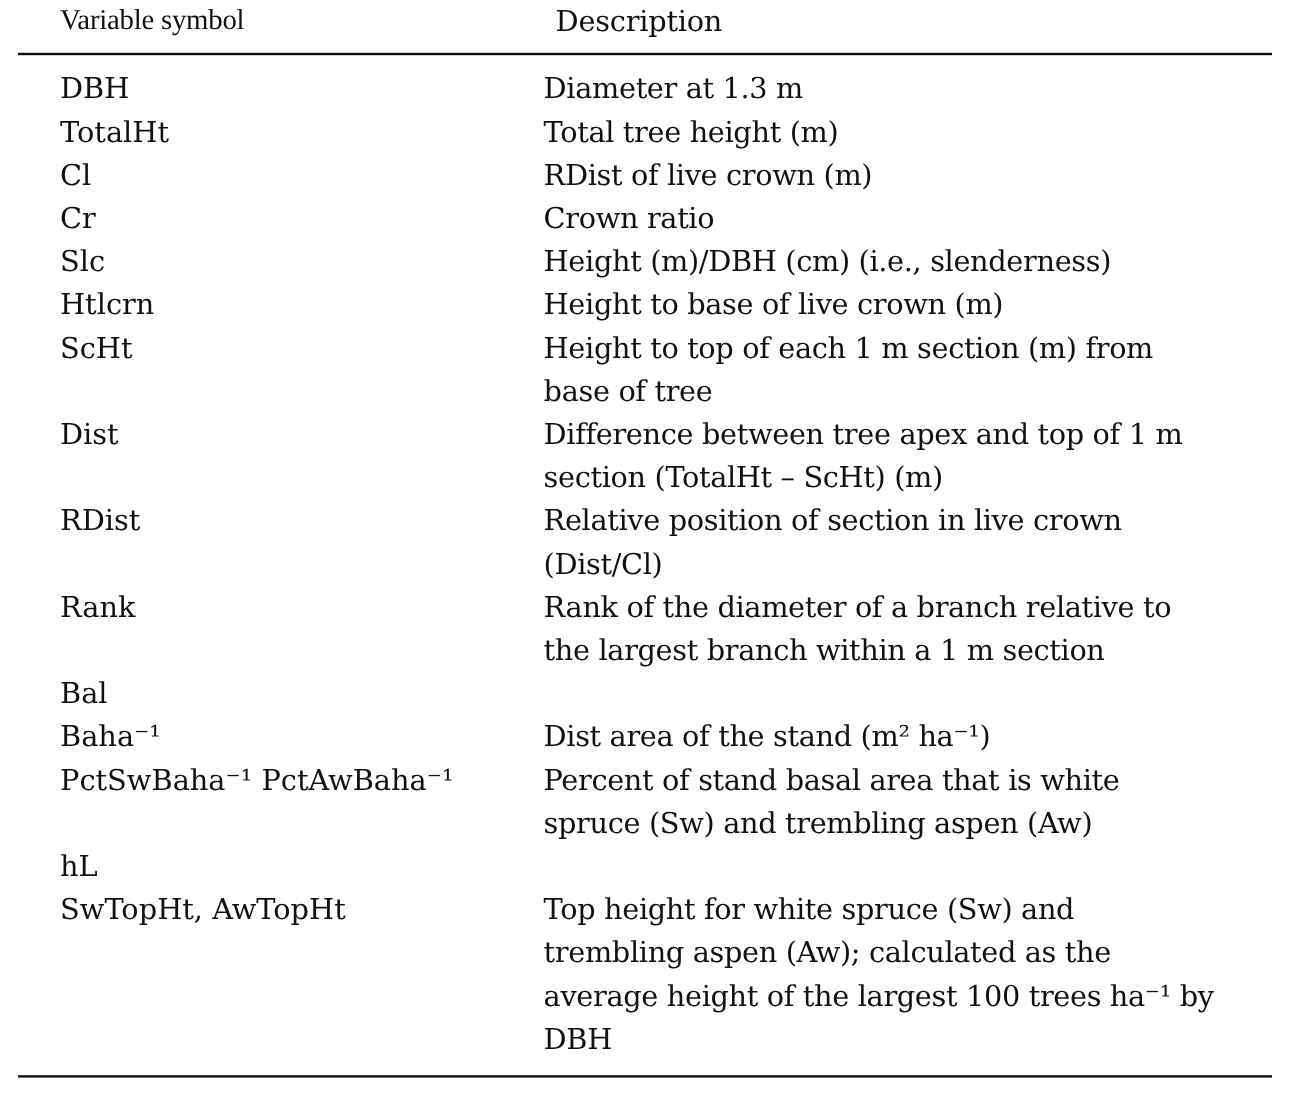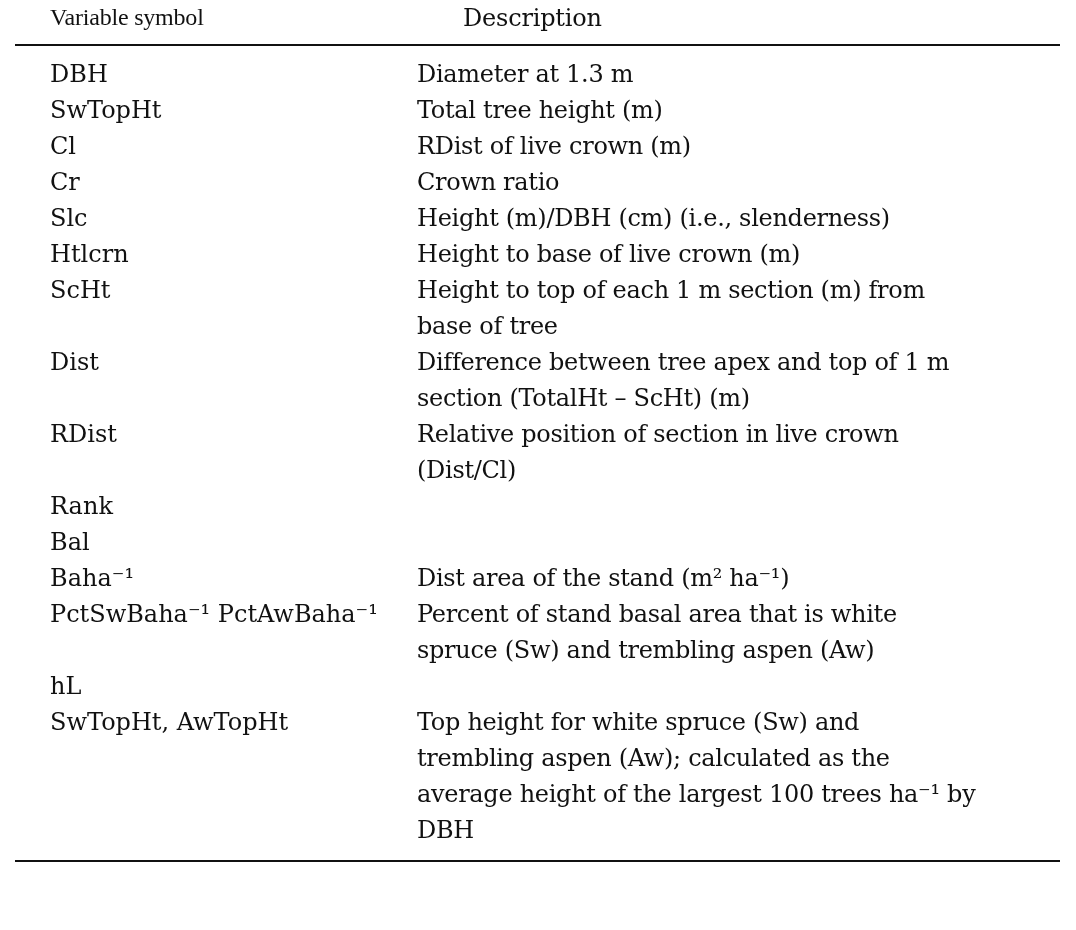--- a/index.html
+++ b/index.html
@@ -23,37 +23,38 @@
     border-bottom: 2px solid #111;
   }
   .row { position: relative; display: flex; }
   .row .sym {
     width: 402px; padding-left: 35px; box-sizing: border-box;
     font-size: 24px; line-height: 36px; white-space: nowrap;
   }
   .row .desc {
     width: 560px; font-size: 24px; line-height: 36px;
     letter-spacing: -0.3px;
+    margin-left: 36px;
   }
 </style>
 </head>
 <body>
 
 <div class="table">
   <div class="header">
     <span class="c1">Variable symbol</span>
     <span class="c2">Description</span>
   </div>
   <div class="body">
     <div class="row">
         <div class="sym">DBH</div>
         <div class="desc">Diameter at 1.3 m</div>
       </div>
     <div class="row">
-        <div class="sym">SwTopHt</div>
+        <div class="sym">TotalHt</div>
         <div class="desc">Total tree height (m)</div>
       </div>
     <div class="row">
         <div class="sym">Cl</div>
         <div class="desc">RDist of live crown (m)</div>
       </div>
     <div class="row">
         <div class="sym">Cr</div>
         <div class="desc">Crown ratio</div>
       </div>
@@ -72,20 +73,21 @@
     <div class="row">
         <div class="sym">Dist</div>
         <div class="desc">Difference between tree apex and top of 1 m section (TotalHt – ScHt) (m)</div>
       </div>
     <div class="row">
         <div class="sym">RDist</div>
         <div class="desc">Relative position of section in live crown (Dist/Cl)</div>
       </div>
     <div class="row">
         <div class="sym">Rank</div>
+        <div class="desc">Rank of the diameter of a branch relative to the largest branch within a 1 m section</div>
       </div>
     <div class="row">
         <div class="sym">Bal</div>
       </div>
     <div class="row">
         <div class="sym">Baha⁻¹</div>
         <div class="desc">Dist area of the stand (m² ha⁻¹)</div>
       </div>
     <div class="row">
         <div class="sym">PctSwBaha⁻¹ PctAwBaha⁻¹</div>

